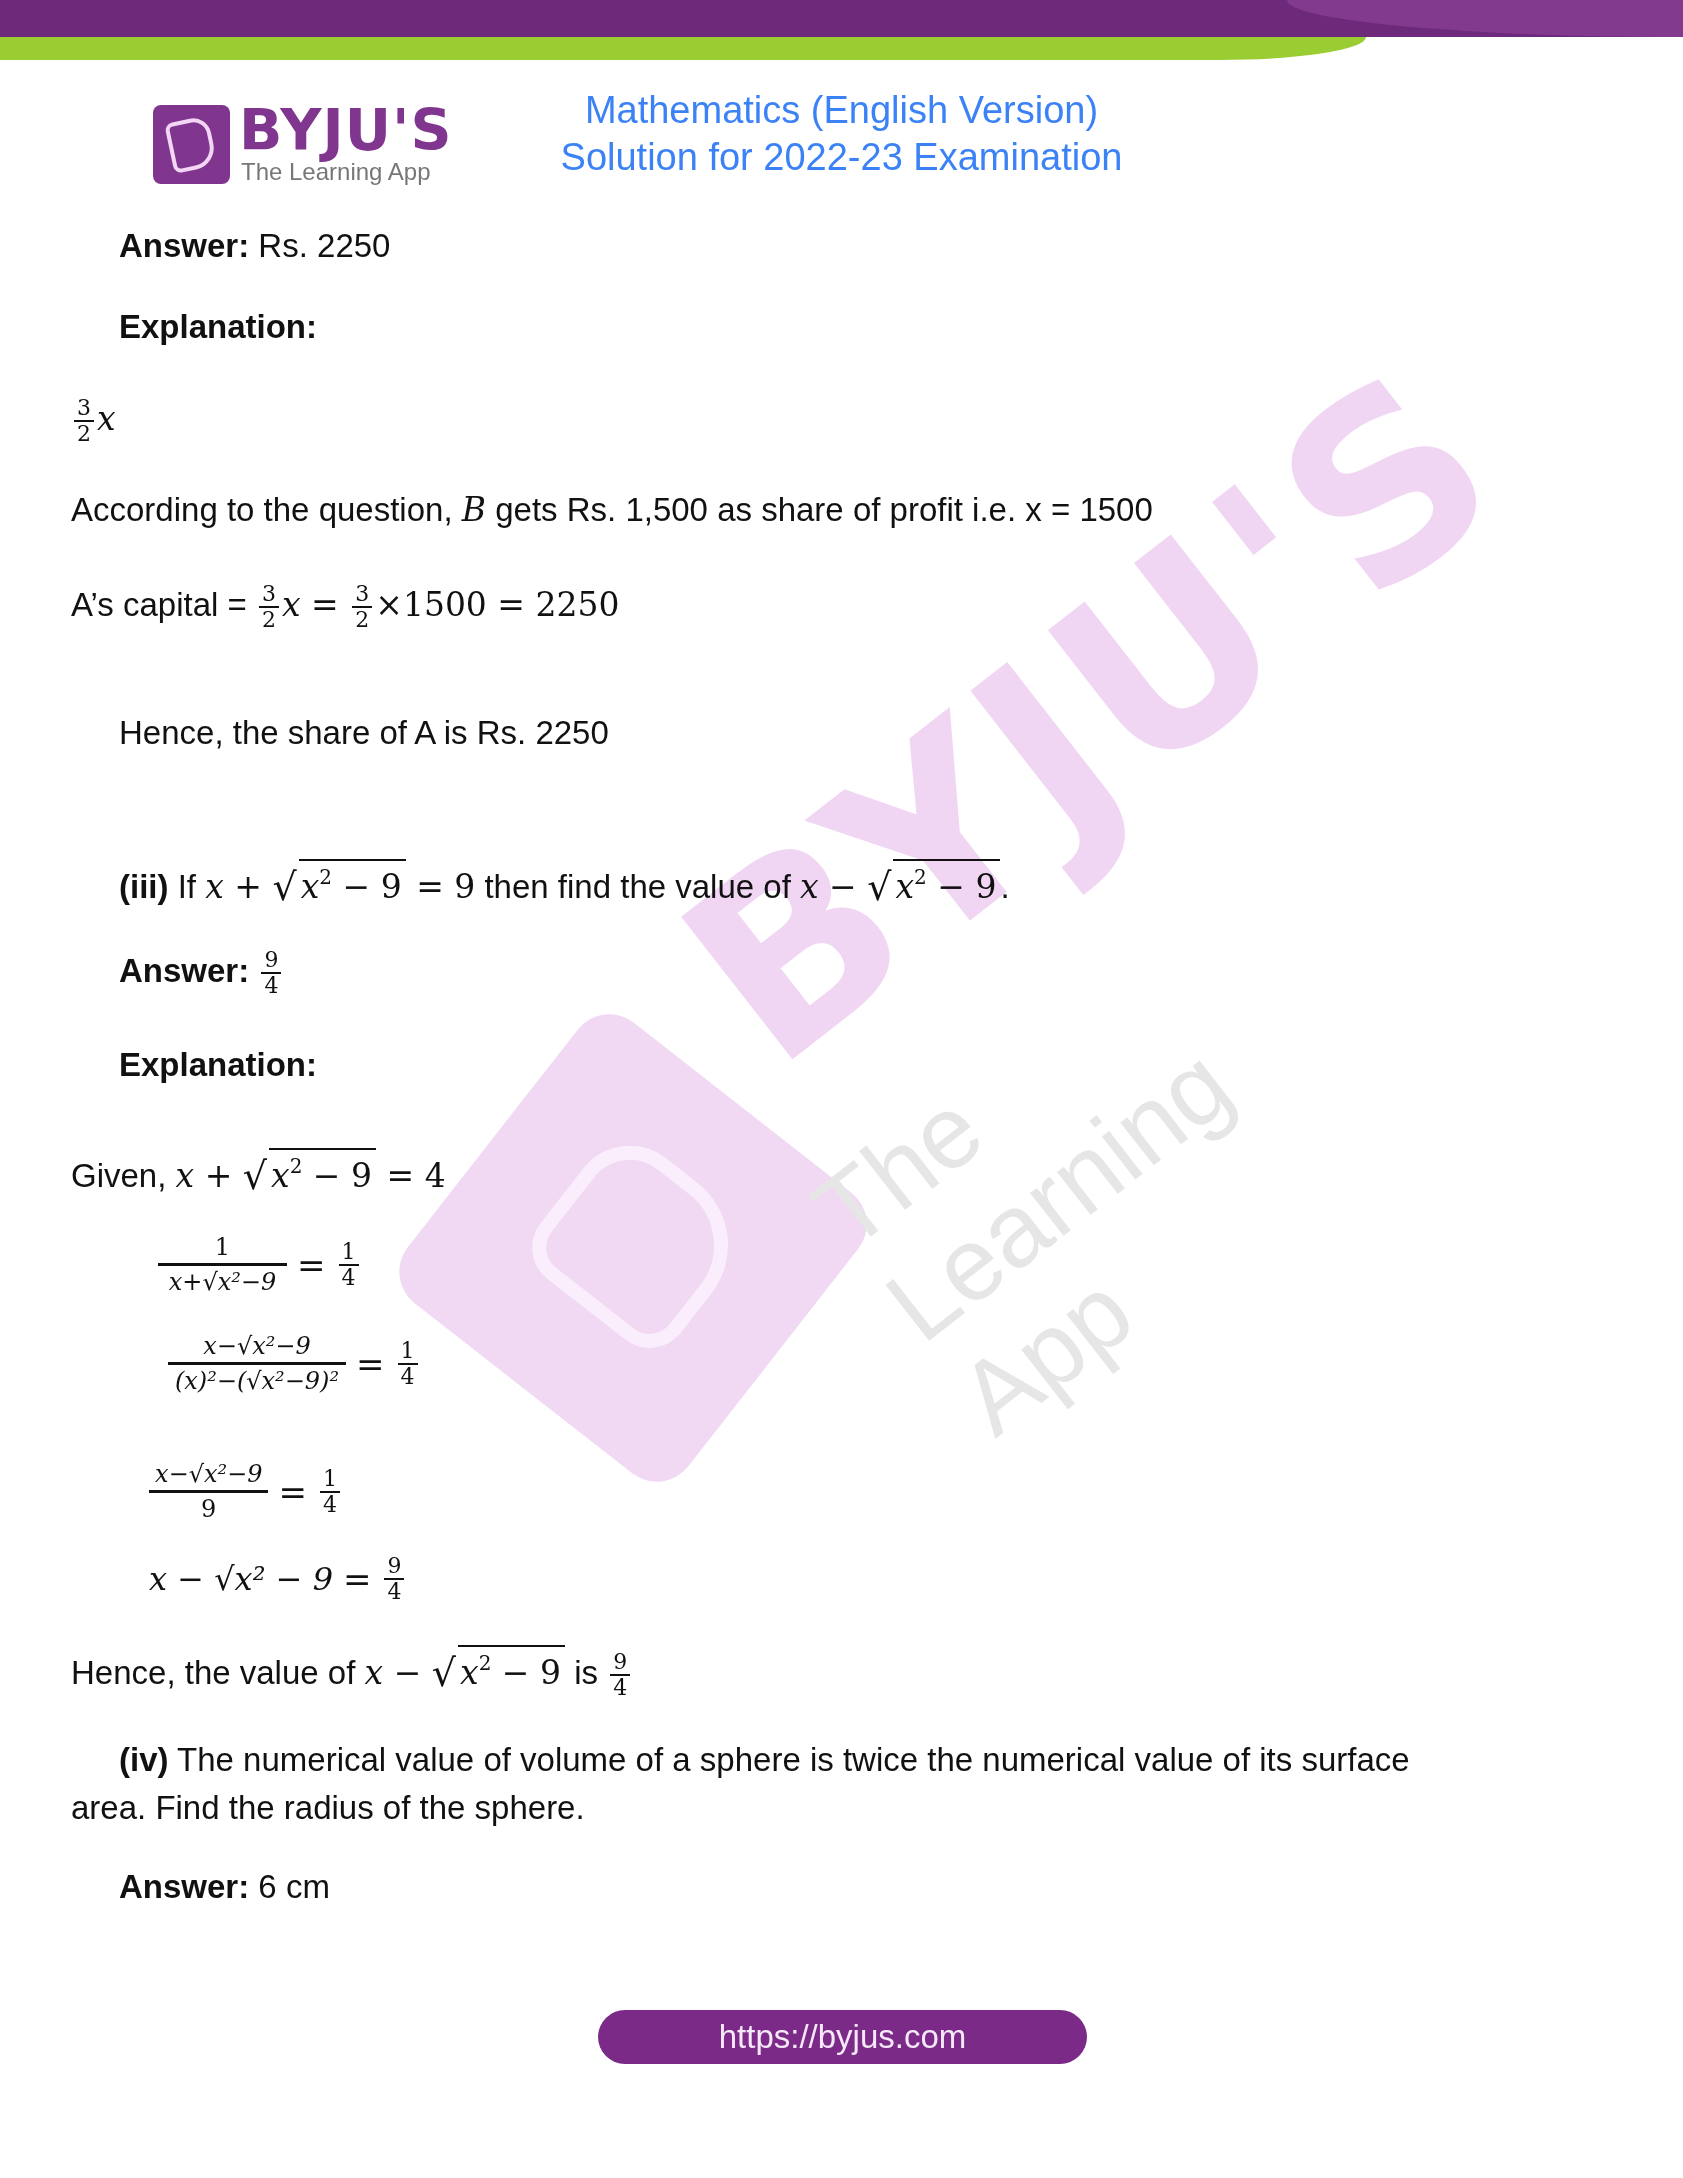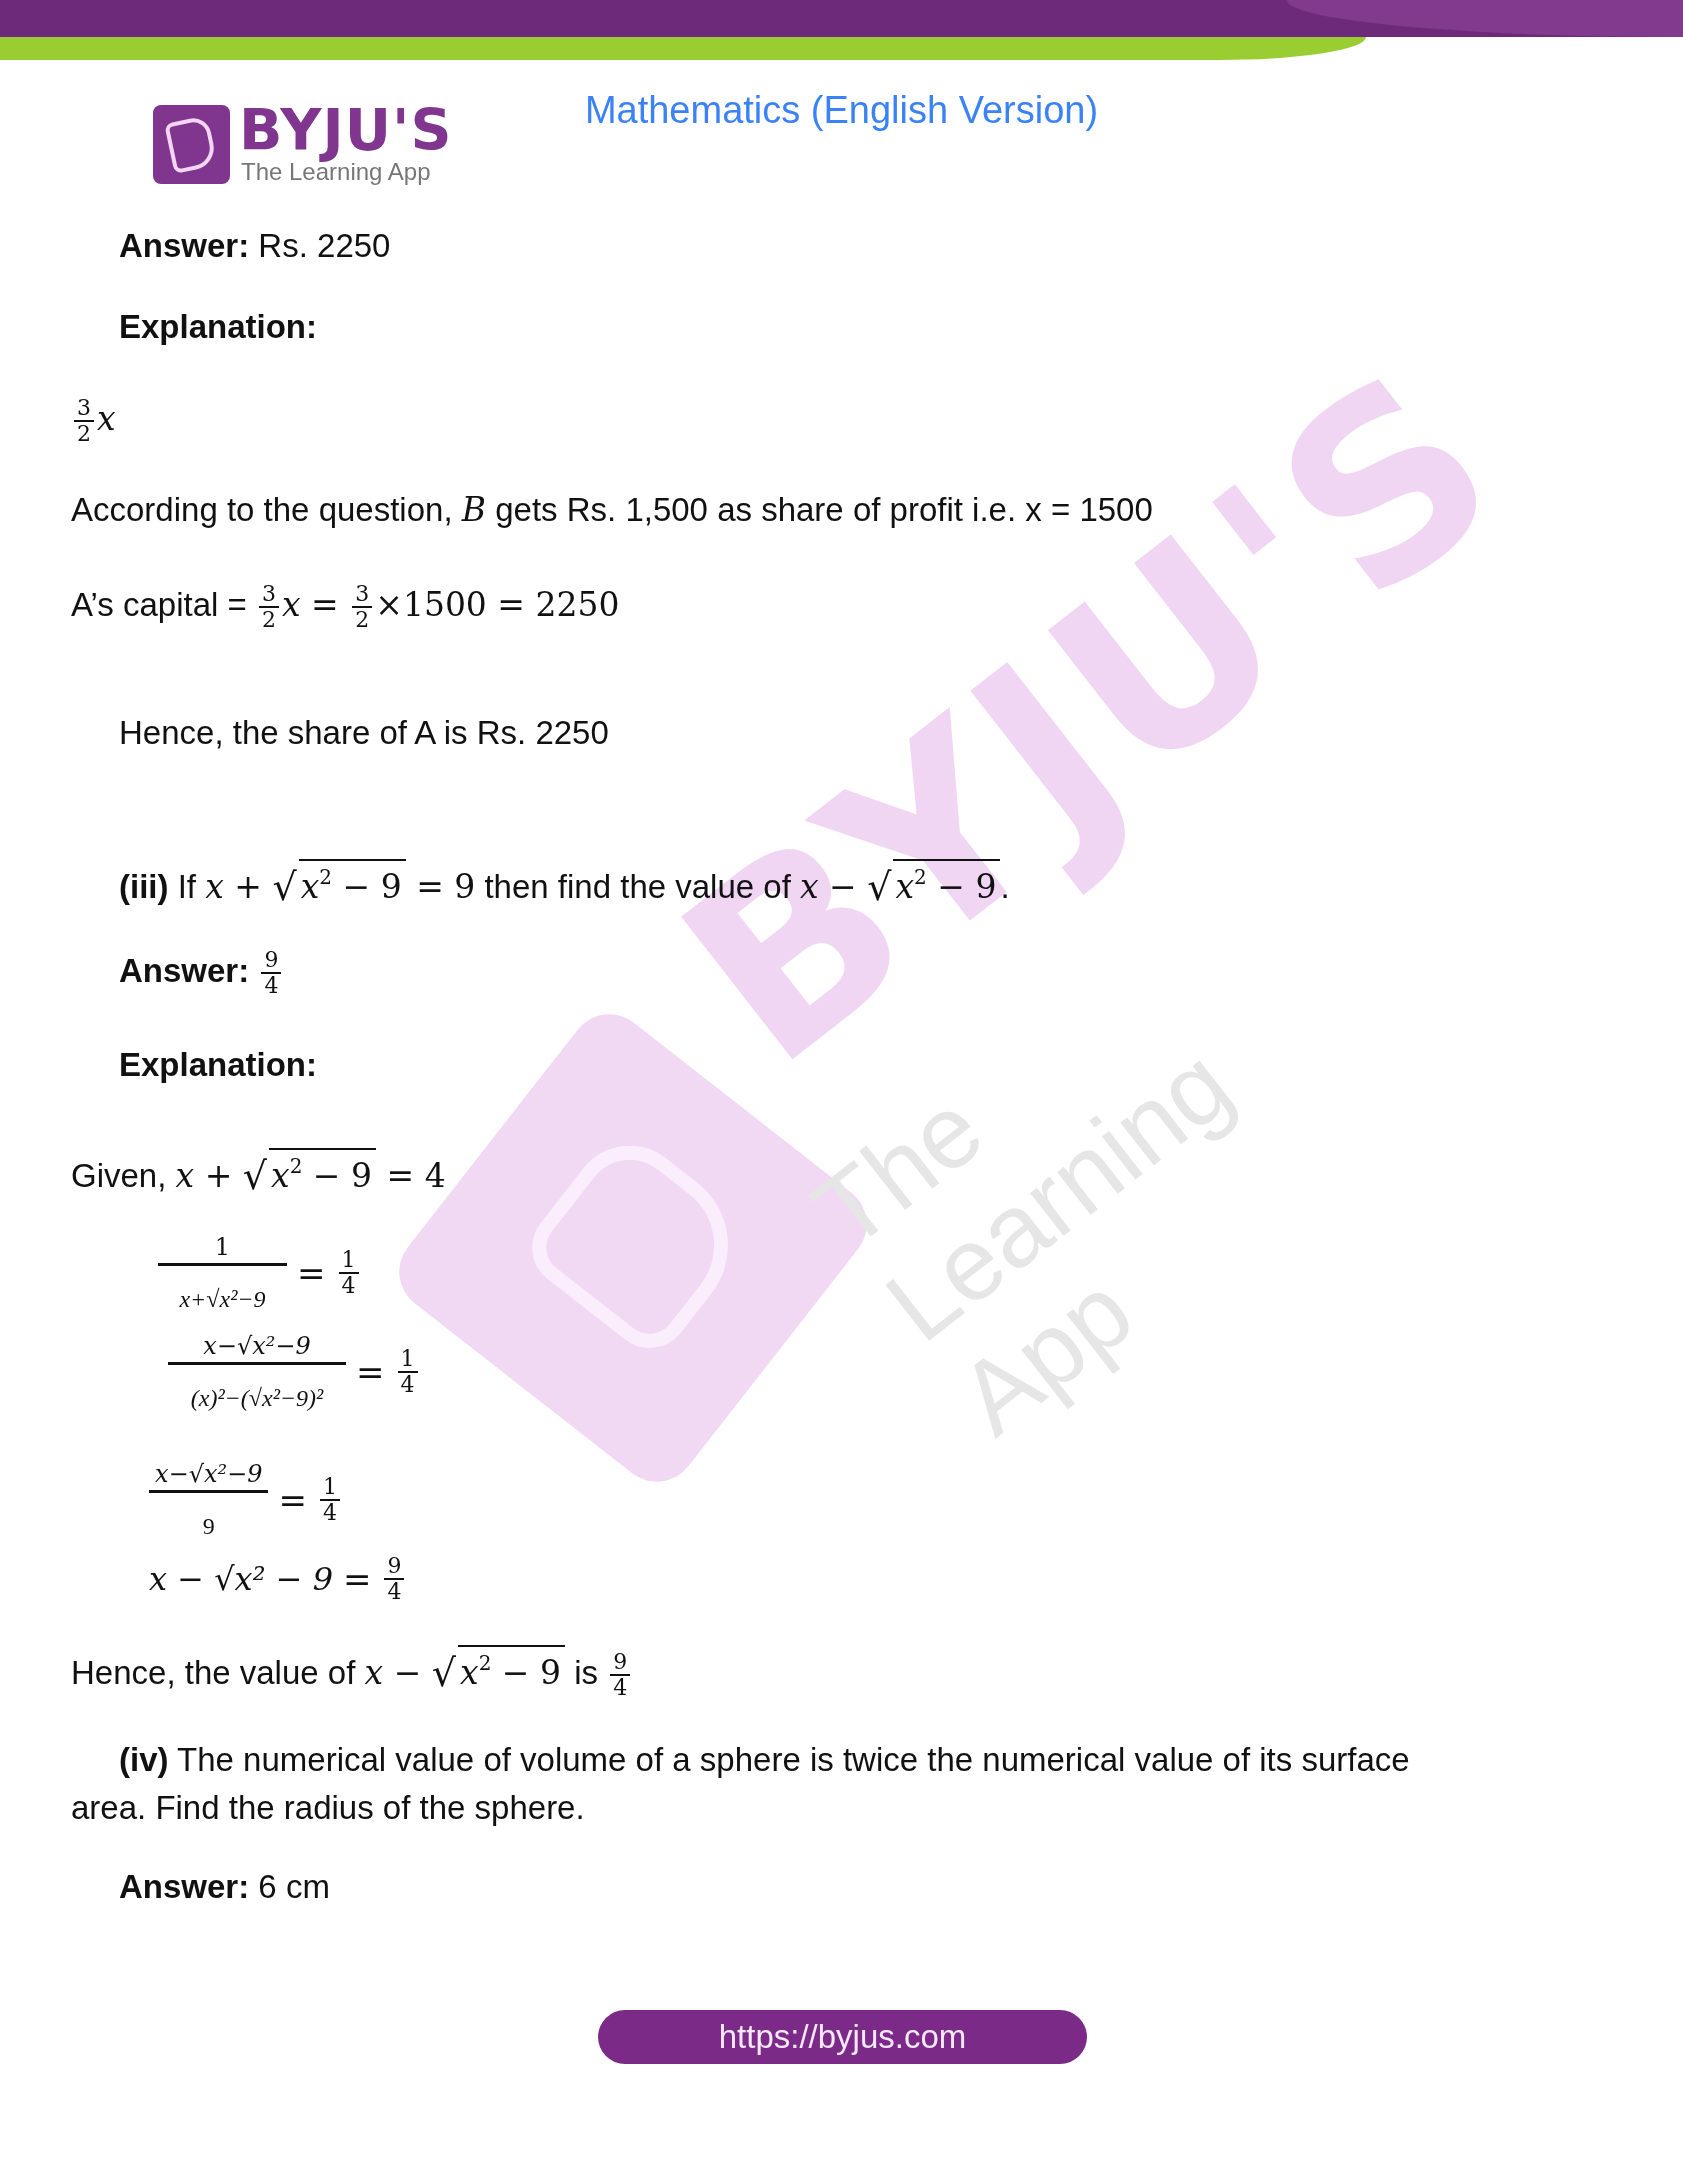--- a/index.html
+++ b/index.html
@@ -31,21 +31,21 @@
      font-family:"DejaVu Serif", serif; font-size:22px; line-height:24px; margin:0 3px; }
   .frac .num { border-bottom:2px solid #111; padding:0 3px; }
   .sqrt { display:inline-block; border-top:2px solid #111; padding:0 4px 0 2px; margin-left:2px; line-height:32px; }
   .rad { font-family:"DejaVu Serif", serif; font-size:38px; vertical-align:-2px; }
   sup { font-size:20px; vertical-align:14px; }
 
   .eq { position:absolute; font-family:"DejaVu Serif", serif; font-size:24px; white-space:nowrap; display:flex; align-items:center; }
   .eq .frac { font-size:22px; }
   .bigfrac { display:inline-flex; flex-direction:column; align-items:center; vertical-align:middle; }
   .bigfrac .num { border-bottom:3px solid #111; padding:0 6px 2px; }
-  .bigfrac .den { padding-top:20px;font-family:Liberation Serif, serif; }
+  .bigfrac .den { padding-top:2px; }
   .eqsign { margin:0 10px; font-size:34px; }
 
   .watermark { position:absolute; left:376px; top:644px; width:990px; height:891px; pointer-events:none; }
   .wm-box { position:absolute; left:79px; top:426px; width:356px; height:356px; background:#f1d9f4; border-radius:40px; transform:rotate(38deg); }
   .wm-heart { position:absolute; left:173px; top:515px; width:178px; height:168px; border:14px solid #fbeefc; border-radius:59px 79px 40px 40px; transform:rotate(38deg); }
   .wm-word { position:absolute; left:257px; top:248px; font-family:"DejaVu Sans", sans-serif; font-weight:bold; font-size:248px; color:#f1d6f4; transform:rotate(-38deg); transform-origin:left top; letter-spacing:6px; }
   .wm-tag { position:absolute; left:416px; top:535px; font-size:103px; color:#e6e6e6; transform:rotate(-38deg); transform-origin:left top; }
 
   .footer-pill { position:absolute; left:598px; top:2010px; width:489px; height:54px; background:#7b2a88; border-radius:28px;
      display:flex; align-items:center; justify-content:center; color:#f6e8f8; font-size:33px; }
@@ -68,20 +68,21 @@
 <div class="logo">
   <div class="logo-box">
       <div class="logo-b"></div>
     </div>
   <div class="logo-word">BYJU'S</div>
   <div class="logo-tag">The Learning App</div>
 </div>
 
 <div class="doc-title">
   <div>Mathematics (English Version)</div>
+  <div>Solution for 2022-23 Examination</div>
 </div>
 
 <div class="line" style="top:226px;">
   <span class="b">Answer:</span><span> Rs. 2250</span>
 </div>
 <div class="line b" style="top:307px;">Explanation:</div>
 <div class="line" style="top:396px;">
   <span class="frac">
       <span class="num">3</span>
       <span class="den">2</span>

